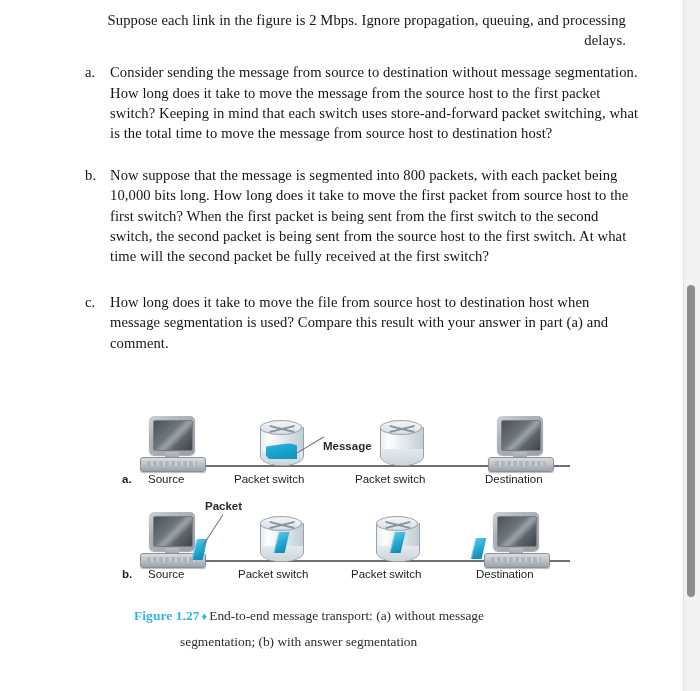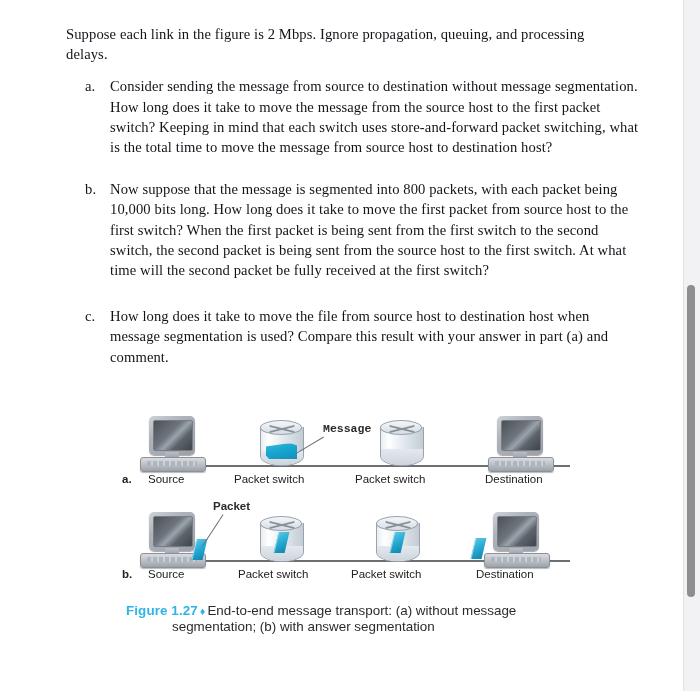--- a/index.html
+++ b/index.html
@@ -30,21 +30,21 @@
     left: 66px;
     top: 8px;
     width: 560px;
     font-family: "Liberation Serif", serif;
     font-size: 14.6px;
     line-height: 20.2px;
     color: #14131a;
     letter-spacing: 0.1px;
   }
 
-  .lead { margin: 16px 0 0 0; }
+  .lead { margin: 2px 0 0 0; text-align: right; }
 
   ol.items {
     list-style: none;
     margin: 12px 0 0 0;
     padding: 0;
   }
   ol.items li {
     position: relative;
     padding-left: 44px;
     margin-bottom: 22px;
@@ -228,26 +228,26 @@
     font-size: 11.5px;
     color: #222;
     white-space: nowrap;
   }
   #row-b .fig-label { top: 66px; }
   .fig-label.bold { font-weight: 700; }
 
   
   #caption {
     position: absolute;
-    left: 126px;
+    left: 134px;
     top: 603px;
     width: 470px;
-    font-family: Liberation Sans, sans-serif;
+    font-family: Liberation Serif, serif;
     font-size: 13.4px;
-    line-height: 15px;
+    line-height: 25px;
     color: #2b2b2b;
   }
   #caption .fignum {
     font-weight: 700;
     color: #2fb4e6;
     letter-spacing: .1px;
   }
   #caption .diamond {
     color: #2fb4e6;
     font-size: 11px;
@@ -327,21 +327,21 @@
         </div>
         <div class="sw-top">
           <div class="sw-x">
               <i></i>
               <i></i>
             </div>
         </div>
       </div>
 
       <div class="leader" style="left:178px; top:49px; width:32px; transform: rotate(-31deg);"></div>
-      <span class="anno" style="left:205px; top:18px;font-family:Liberation Mono, monospace;">Message</span>
+      <span class="anno" style="left:205px; top:36px;">Message</span>
 
       <div class="switch" style="left:262px; top:16px;">
         <div class="sw-body">
           <div class="sw-fill" style="height:16px;"></div>
         </div>
         <div class="sw-top">
           <div class="sw-x">
               <i></i>
               <i></i>
             </div>
@@ -371,21 +371,21 @@
         <div class="comp-monitor">
           <div class="comp-screen"></div>
         </div>
         <div class="comp-neck"></div>
         <div class="comp-kbd"></div>
       </div>
 
       <div class="packet" style="left:76px; top:37px;"></div>
 
       <div class="leader" style="left:84px; top:44px; width:38px; transform: rotate(-57deg);"></div>
-      <span class="anno" style="left:95px; top:-2px;">Packet</span>
+      <span class="anno" style="left:87px; top:-2px;">Packet</span>
 
       <div class="switch" style="left:142px; top:14px;">
         <div class="sw-body">
           <div class="sw-fill" style="height:15px;"></div>
           <div class="packet" style="left:15px; top:9px;"></div>
         </div>
         <div class="sw-top">
           <div class="sw-x">
               <i></i>
               <i></i>

